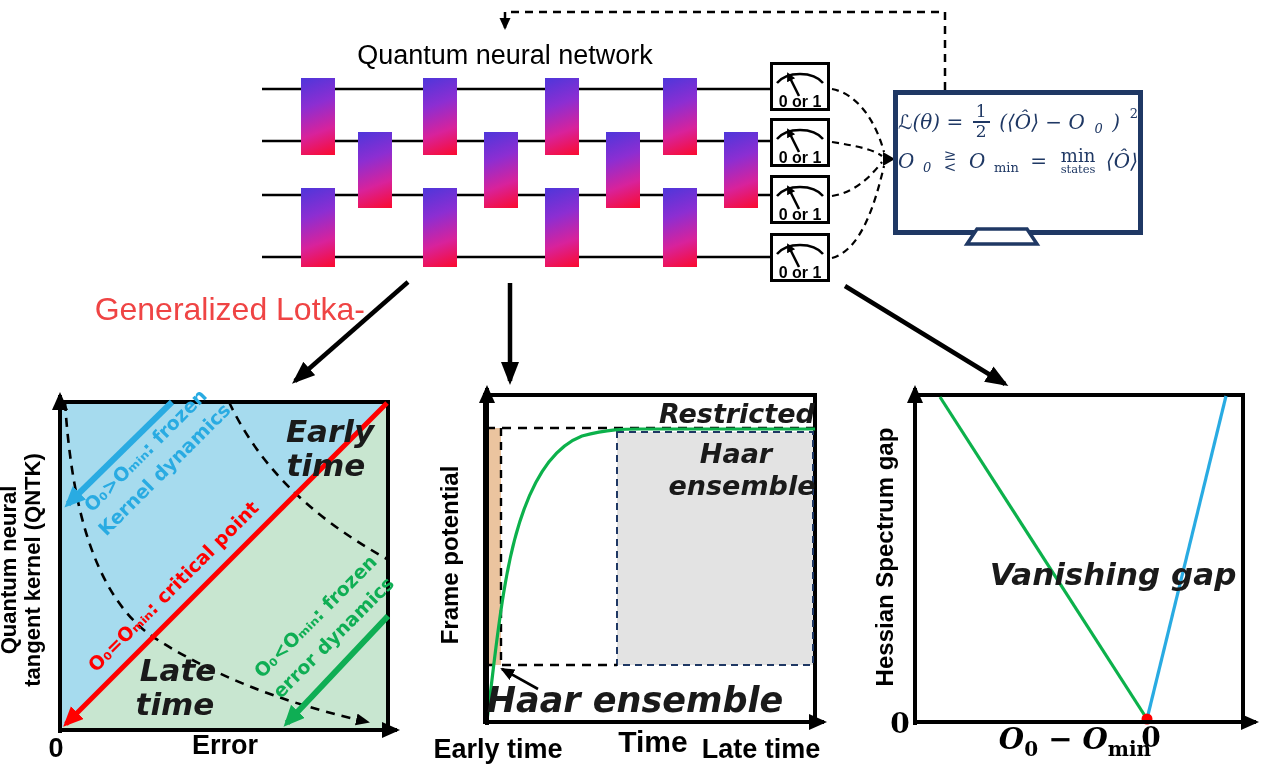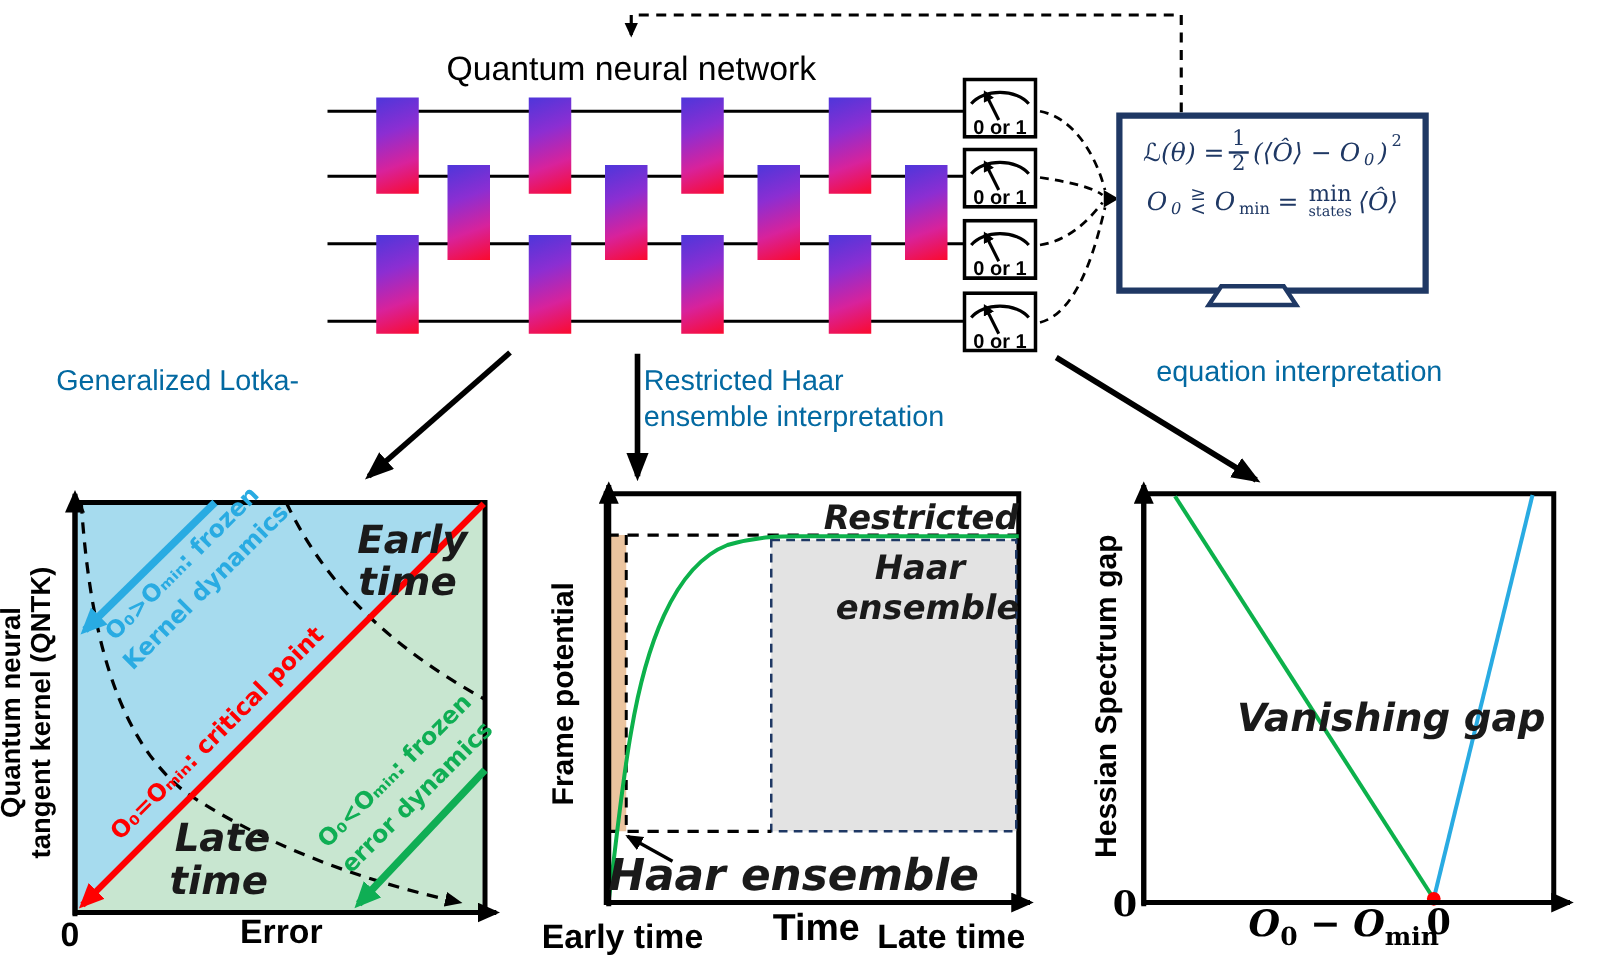--- a/index.html
+++ b/index.html
@@ -4,30 +4,30 @@
 <style>
   html,body{margin:0;padding:0;background:#ffffff;}
   .canvas{position:relative;width:1280px;height:768px;background:#fff;overflow:hidden;
           font-family:"Liberation Sans",sans-serif;}
   .abs{position:absolute;}
   
   .gate{position:absolute;background:linear-gradient(160deg,#4e36da 0%,#8c2ed2 35%,#d8229b 68%,#fb0a2e 100%);}
   
   .qnn-title{position:absolute;left:320px;top:40px;width:370px;text-align:center;
              font-size:27px;color:#000;}
-  .ptitle{position:absolute;text-align:left;font-size:23px;line-height:1.24;color:#0369a1;}
+  .ptitle{position:absolute;text-align:right;font-size:32px;line-height:1.24;color:#ef4444;}
   .ptitle span{display:block;}
   
   .gauge{position:absolute;width:60px;height:49px;}
   .gt{font-family:"Liberation Sans",sans-serif;font-size:16px;font-weight:600;fill:#000;}
   
   .monitor{position:absolute;left:893px;top:90px;width:240px;height:127px;background:#fff;
            border:5px solid #1F3864;display:flex;flex-direction:column;justify-content:flex-start;
            padding-top:8px;gap:6px;}
-  .fline{display:flex;align-items:center;justify-content:center;gap:3px;color:#1F3864;
+  .fline{display:flex;align-items:center;justify-content:space-between;gap:3px;color:#1F3864;
          font-family:"DejaVu Serif","DejaVu Sans",serif;font-size:20px;}
   .it{font-style:italic;}
   .fline sub{font-size:13px;position:relative;top:7px;font-style:italic;}
   .fline sup{font-size:13px;position:relative;top:-8px;}
   .frac{display:inline-flex;flex-direction:column;align-items:center;line-height:1.05;font-size:17px;}
   .frac .num{border-bottom:2px solid #1F3864;padding:0 3px;}
   .gtlt{display:inline-flex;flex-direction:column;align-items:center;line-height:0.8;font-size:15px;margin:0 4px;}
   .minst{display:inline-flex;flex-direction:column;align-items:center;line-height:1;margin:0 2px;}
   .minst .mtop{font-size:18px;}
   .minst .mbot{font-size:11.5px;margin-top:-1px;}
@@ -163,26 +163,21 @@
       <span class="it">⟨Ô⟩</span>
     </div>
   </div>
   <svg class="abs" style="left:963px;top:227px" width="78" height="20" viewBox="0 0 78 20">
     <polygon points="14,2 64,2 74,17 4,17" fill="#fff" stroke="#1F3864" stroke-width="3.5"></polygon>
   </svg>
 
   <div class="ptitle" style="left:45px;top:290px;width:320px">
     <span>Generalized Lotka-</span>
   </div>
-  <div class="ptitle" style="left:515px;top:290px;width:370px">
-    <span>Restricted Haar</span>
-    <span>ensemble interpretation</span>
-  </div>
   <div class="ptitle" style="left:925px;top:283px;width:350px">
-    <span>equation interpretation</span>
   </div>
 
   <svg class="abs" style="left:0;top:385px" width="410" height="383" viewBox="0 0 410 383">
     <polygon points="62,19 386,19 62,343" fill="#A6DBEE"></polygon>
     <polygon points="386,19 386,343 62,343" fill="#C8E6D0"></polygon>
     <rect x="60" y="17" width="328" height="328" fill="none" stroke="#000" stroke-width="4"></rect>
 
     <path d="M 65,17 C 71,110 90,205 150,250 C 222,297 300,322 368,337" fill="none" stroke="#000" stroke-width="2.6" stroke-dasharray="9,7" marker-end="url(#ahDash)"></path>
     <path d="M 229,17 C 257,76 304,128 387,174" fill="none" stroke="#000" stroke-width="2.6" stroke-dasharray="9,7"></path>
 

